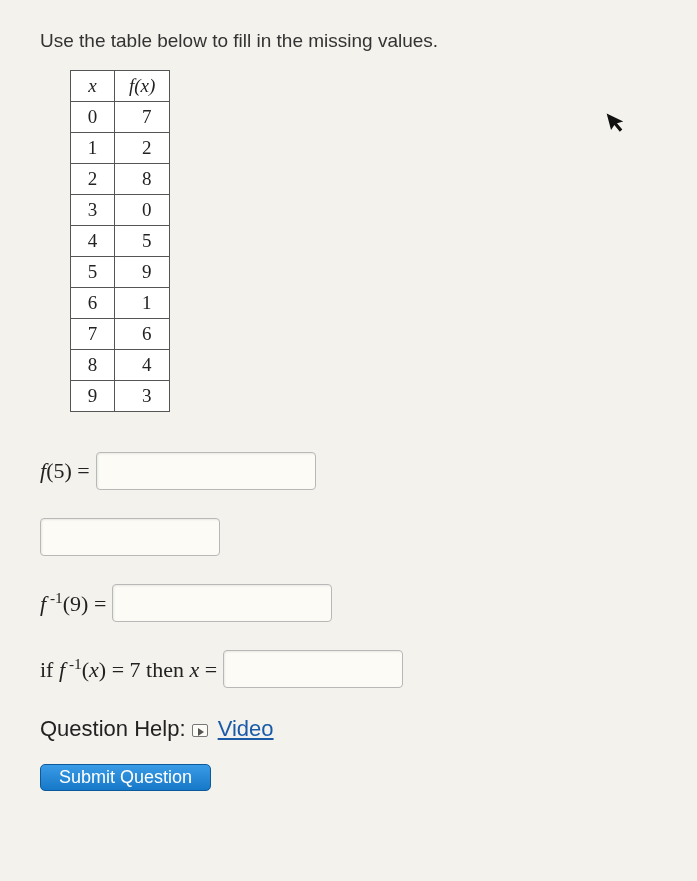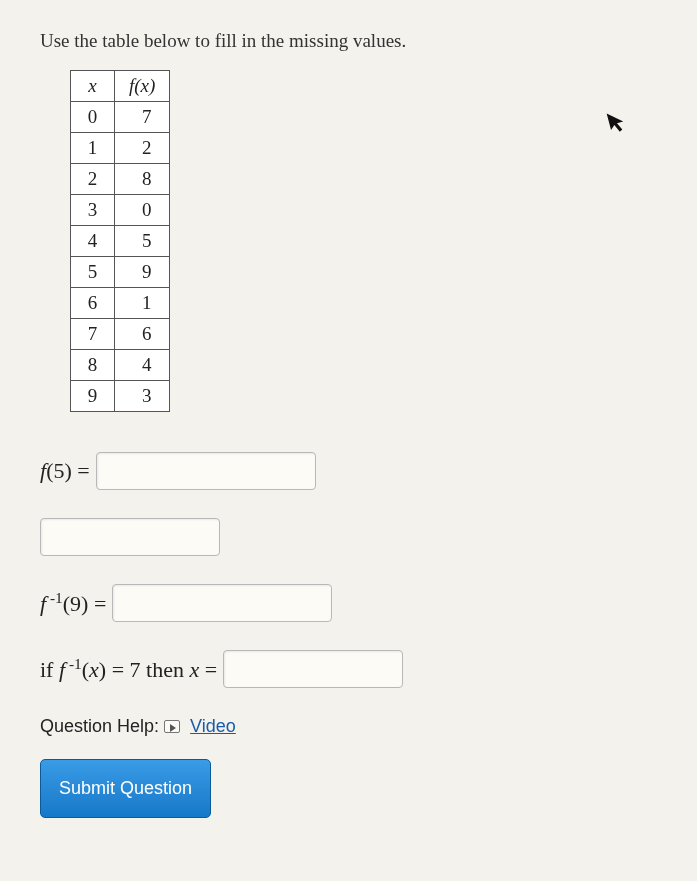--- a/index.html
+++ b/index.html
@@ -8,21 +8,21 @@
     padding: 30px 40px;
     font-family: Georgia, 'Times New Roman', serif;
     font-size: 20px;
     color: #222;
     background: #f4f2ed;
     width: 697px;
     height: 881px;
     position: relative;
   }
   .instruction {
-    font-family: Liberation Serif, serif;
+    font-family: Liberation Sans, sans-serif;
     font-size: 19px;
     margin-bottom: 18px;
     color: #333;
   }
   .table-wrap {
     margin-left: 30px;
     margin-bottom: 40px;
   }
   table.func {
     border-collapse: collapse;
@@ -63,21 +63,21 @@
     border: 1px solid #b8b8b8;
     border-radius: 4px;
     background: #fdfbf6;
     font-size: 18px;
     padding: 4px 8px;
     box-shadow: inset 1px 1px 2px rgba(0,0,0,0.08);
   }
   input.answer.short { width: 180px; }
   .help-row {
     font-family: Verdana, sans-serif;
-    font-size: 18px;
+    font-size: 22px;
     margin-top: 14px;
     margin-bottom: 22px;
   }
   .video-link {
     color: #1a5aa8;
     text-decoration: underline;
     margin-left: 8px;
     font-family: Verdana, sans-serif;
   }
   .play-icon {
@@ -97,21 +97,21 @@
     left: 5px; top: 2.5px;
     border-left: 6px solid #555;
     border-top: 4px solid transparent;
     border-bottom: 4px solid transparent;
   }
   button.submit {
     background: linear-gradient(#3a9be6, #1678c8);
     color: #fff;
     border: 1px solid #0d5a9a;
     border-radius: 5px;
-    padding: 18px 18px;
+    padding: 2px 18px;
     font-size: 18px;
     font-family: Verdana, sans-serif;
     cursor: pointer;
   }
   .cursor {
     position: absolute;
     top: 110px;
     right: 70px;
     font-size: 22px;
     transform: rotate(-15deg);

